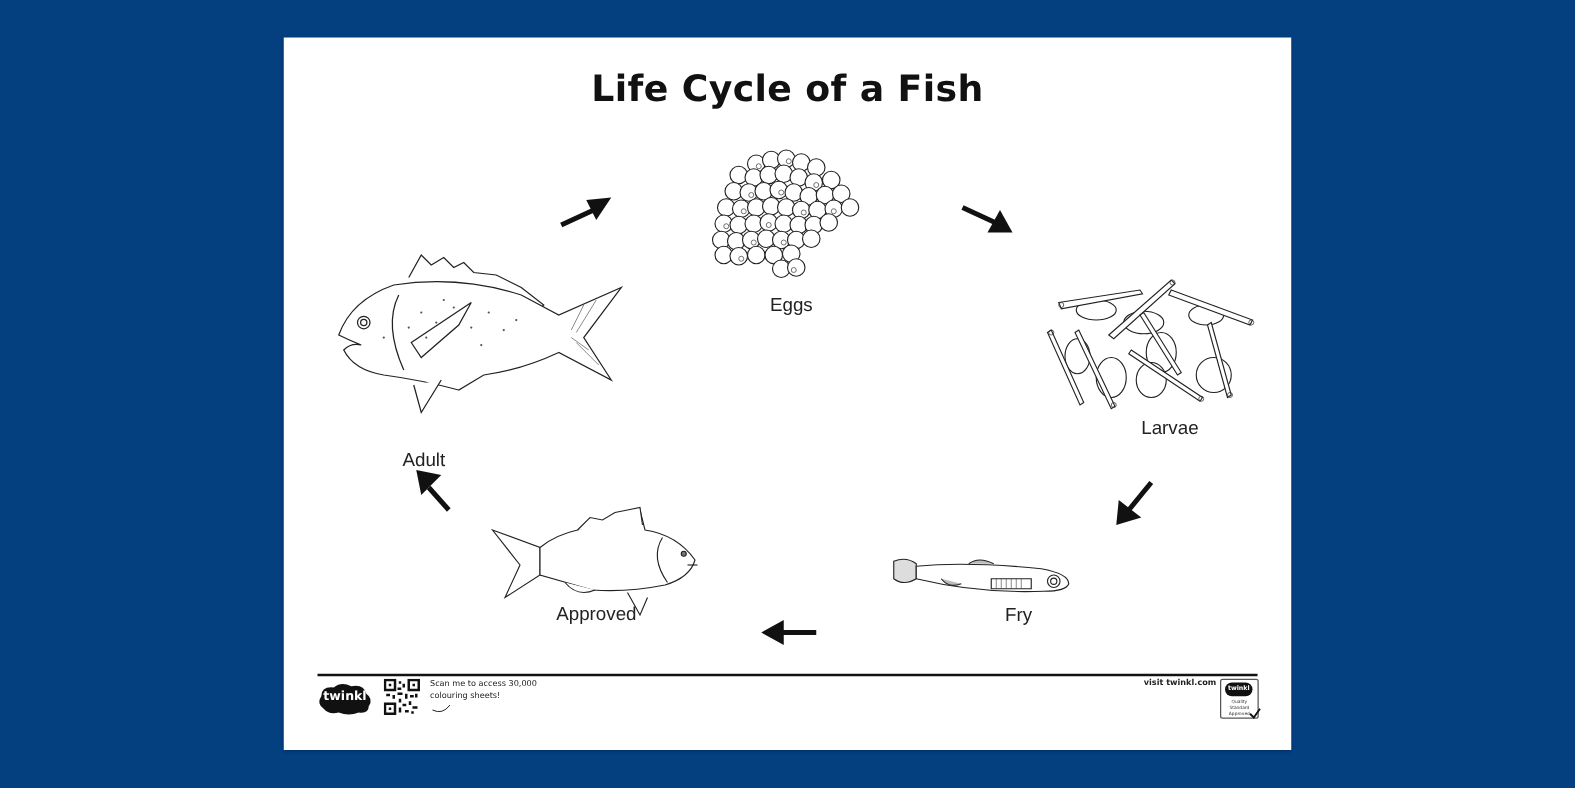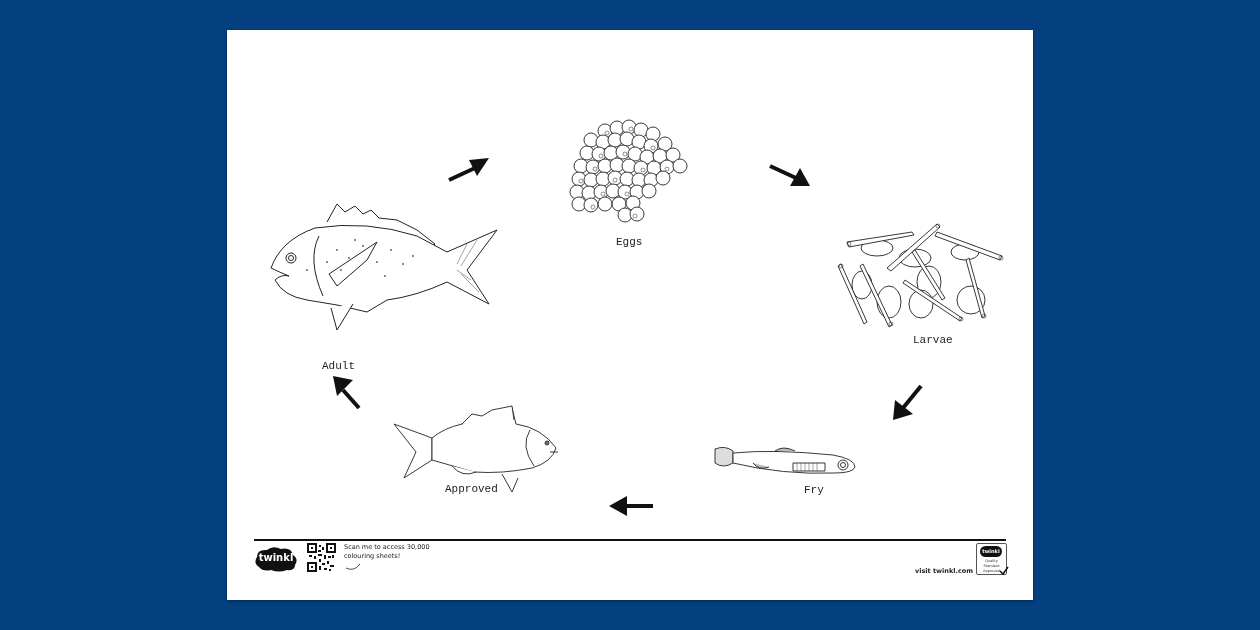--- a/index.html
+++ b/index.html
@@ -15,60 +15,61 @@
     box-shadow: 0 1px 3px rgba(0,0,0,0.35);
   }
   .title {
     position: absolute; left: 0; right: 0; top: 24px; text-align: center;
     font-family: "DejaVu Sans", sans-serif; font-weight: bold; font-size: 29px;
     color: #111; letter-spacing: 0.3px;
   }
   .stage { position: absolute; }
   .stage svg { position: absolute; left: 0; top: 0; overflow: visible; }
   .label {
-    position: absolute; font-size: 11px; color: #222; white-space: nowrap;
-    font-family: Liberation Mono, monospace;
+    position: absolute; font-size: 15px; color: #222; white-space: nowrap;
+    font-family: Liberation Sans, sans-serif;
   }
   .arrow { position: absolute; }
   .footer-line {
     position: absolute; left: 27px; top: 509px; width: 752px; height: 2px; background: #111;
   }
   .logo {
     position: absolute; left: 26px; top: 515px; width: 46px; height: 28px;
   }
   .logo-text {
     position: absolute; left: 0; right: 0; top: 7px; text-align: center;
     color: #fff; font-weight: bold; font-size: 10px; font-family: "DejaVu Sans", sans-serif;
   }
   .qr { position: absolute; left: 80px; top: 513px; width: 29px; height: 29px; }
   .scan-text {
     position: absolute; left: 117px; top: 513px; font-size: 6.5px; line-height: 9px;
     color: #222; width: 90px; font-family: "DejaVu Sans", sans-serif;
   }
   .visit {
-    position: absolute; left: 688px; top: 537px; font-size: 6.5px; color: #222;
+    position: absolute; left: 688px; top: 512px; font-size: 6.5px; color: #222;
     font-weight: bold; font-family: "DejaVu Sans", sans-serif;
   }
   .badge {
     position: absolute; left: 749px; top: 513px; width: 29px; height: 30px;
     border: 1px solid #555; border-radius: 2px; background: #fff;
   }
   .badge-cloud {
     position: absolute; left: 3px; top: 2px; width: 22px; height: 11px; background: #111;
     border-radius: 6px; color: #fff; font-size: 5px; text-align: center; line-height: 11px; font-weight: bold;
   }
   .badge-text {
     position: absolute; left: 1px; right: 1px; top: 15px; font-size: 3.5px; line-height: 5px; text-align: center; color: #333;
   }
 </style>
 </head>
 <body>
 
 <div class="page">
 
+  <div class="title">Life Cycle of a Fish</div>
 
   <div class="stage" style="left:340px; top:88px; width:135px; height:110px;">
     <svg width="135" height="110">
       <g fill="#fff" stroke="#222" stroke-width="0.9">
         <circle cx="38" cy="13" r="7"></circle>
           <circle cx="50" cy="10" r="7"></circle>
           <circle cx="62" cy="9" r="7"></circle>
           <circle cx="74" cy="12" r="7"></circle>
           <circle cx="86" cy="16" r="7"></circle>
         <circle cx="24" cy="22" r="7"></circle>

